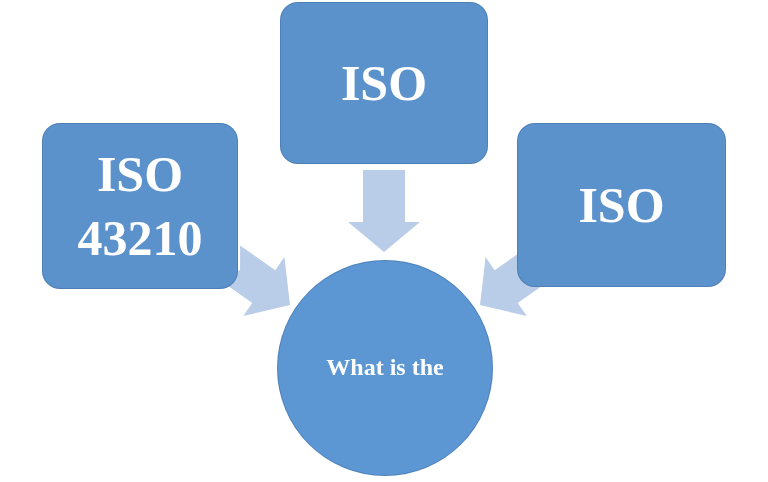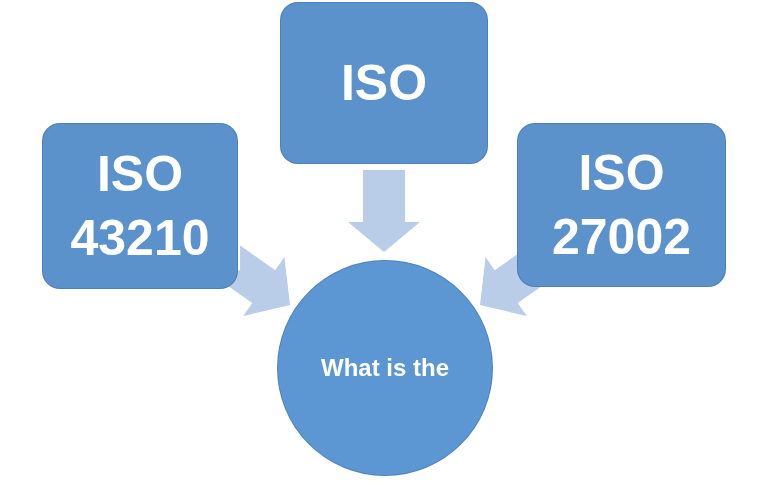--- a/index.html
+++ b/index.html
@@ -59,20 +59,21 @@
     align-items: center;
     justify-content: center;
     color: #ffffff;
     font-weight: bold;
     font-size: 24px;
     line-height: 1.3;
     text-align: center;
   }
   .label-line {
     white-space: nowrap;
+    font-family: Liberation Serif, serif;
   }
 </style>
 </head>
 <body>
 
 <div class="canvas">
 
   <svg class="arrows-layer" width="768" height="482" viewBox="0 0 768 482" xmlns="http://www.w3.org/2000/svg">
 
     <path d="M363,170 H405 V222 H420 L384,252 L348,222 H363 Z" fill="#B9CCE8"></path>
@@ -86,20 +87,19 @@
     <div class="label-line">ISO</div>
     <div class="label-line">43210</div>
   </div>
 
   <div class="node-box box-top">
     <div class="label-line">ISO</div>
   </div>
 
   <div class="node-box box-right">
     <div class="label-line">ISO</div>
-    <div class="label-line">27002</div>
   </div>
 
   <div class="node-circle">
     <div class="label-line">What is the</div>
   </div>
 
 </div>
 
 </body></html>

